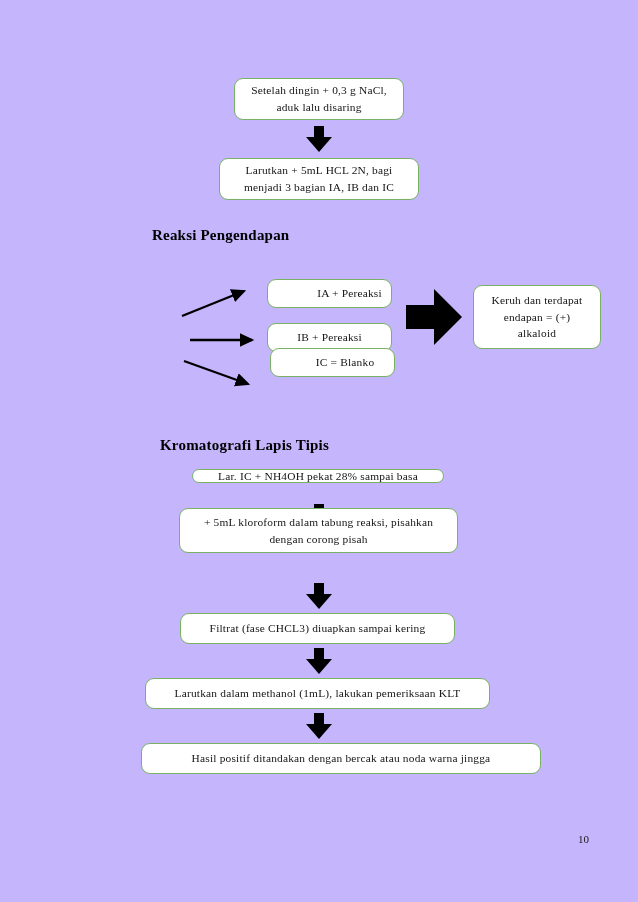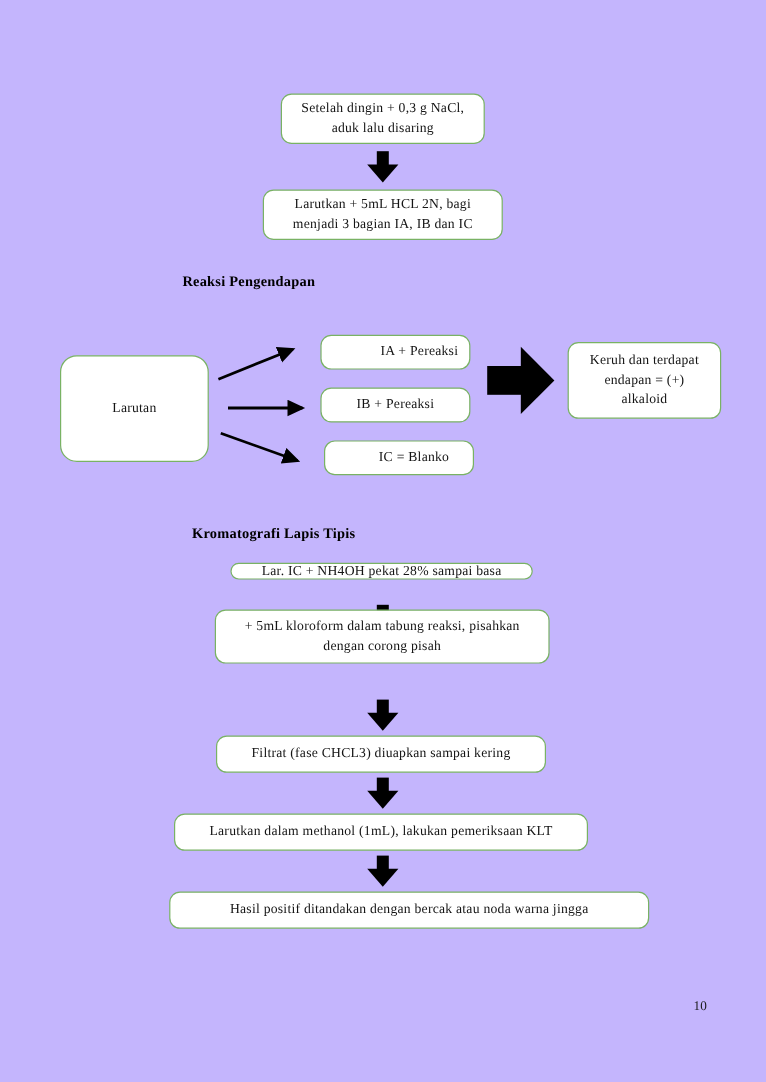--- a/index.html
+++ b/index.html
@@ -35,21 +35,21 @@
     color: #141414;
     padding: 2px 6px;
     letter-spacing: 0.2px;
   }
   .box span { display: block; width: 100%; }
 
   
   .heading {
     position: absolute;
     font-weight: bold;
-    font-size: 12px;
+    font-size: 15px;
     color: #000000;
     letter-spacing: 0.2px;
     white-space: nowrap;
   }
 
   
   .arrow-down {
     position: absolute;
     width: 26px;
     height: 26px;
@@ -133,44 +133,41 @@
 
   <div class="box" style="left:219px; top:158px; width:200px; height:42px;">
     <span>
       <span>Larutkan  + 5mL  HCL 2N, bagi</span>
       <span>menjadi  3 bagian  IA, IB dan IC</span>
     </span>
   </div>
 
   <div class="heading" style="left:152px; top:227px;">Reaksi Pengendapan</div>
 
-  <div class="box" style="left:50px; top:296px; width:124px; height:89px; border-radius:14px;">
-    <span>Larutan</span>
-  </div>
 
   <svg class="line-arrows" viewBox="0 0 110 115">
     <defs>
       <marker id="ah" markerWidth="7" markerHeight="7" refX="5.4" refY="3" orient="auto">
         <path d="M0,0 L6.4,3 L0,6 z" fill="#000000"></path>
       </marker>
     </defs>
     <line x1="12" y1="38" x2="74" y2="13" stroke="#000000" stroke-width="2.3" marker-end="url(#ah)"></line>
     <line x1="20" y1="62" x2="82" y2="62" stroke="#000000" stroke-width="2.3" marker-end="url(#ah)"></line>
     <line x1="14" y1="83" x2="78" y2="106" stroke="#000000" stroke-width="2.3" marker-end="url(#ah)"></line>
   </svg>
 
   <div class="box" style="left:267px; top:279px; width:125px; height:29px;padding-left:46px;">
     <span>IA + Pereaksi</span>
   </div>
 
   <div class="box" style="left:267px; top:323px; width:125px; height:29px;">
     <span>IB + Pereaksi</span>
   </div>
 
-  <div class="box" style="left:270px; top:367px; width:125px; height:29px;padding-left:31px;">
+  <div class="box" style="left:270px; top:348px; width:125px; height:29px;padding-left:31px;">
     <span>IC = Blanko</span>
   </div>
 
   <div class="arrow-right" style="left:406px; top:289px;">
     <div class="shaft"></div>
       <div class="head"></div>
   </div>
 
   <div class="box" style="left:473px; top:285px; width:128px; height:64px;">
     <span>

